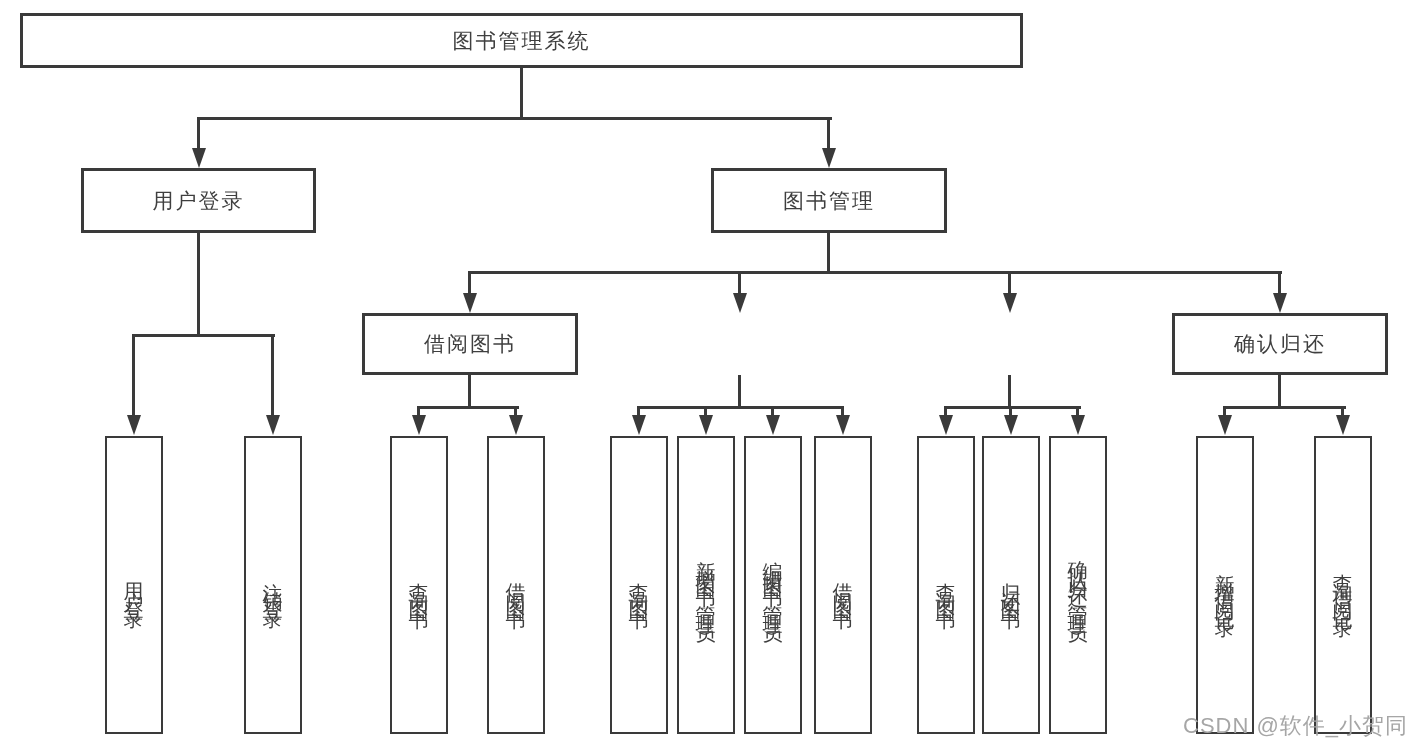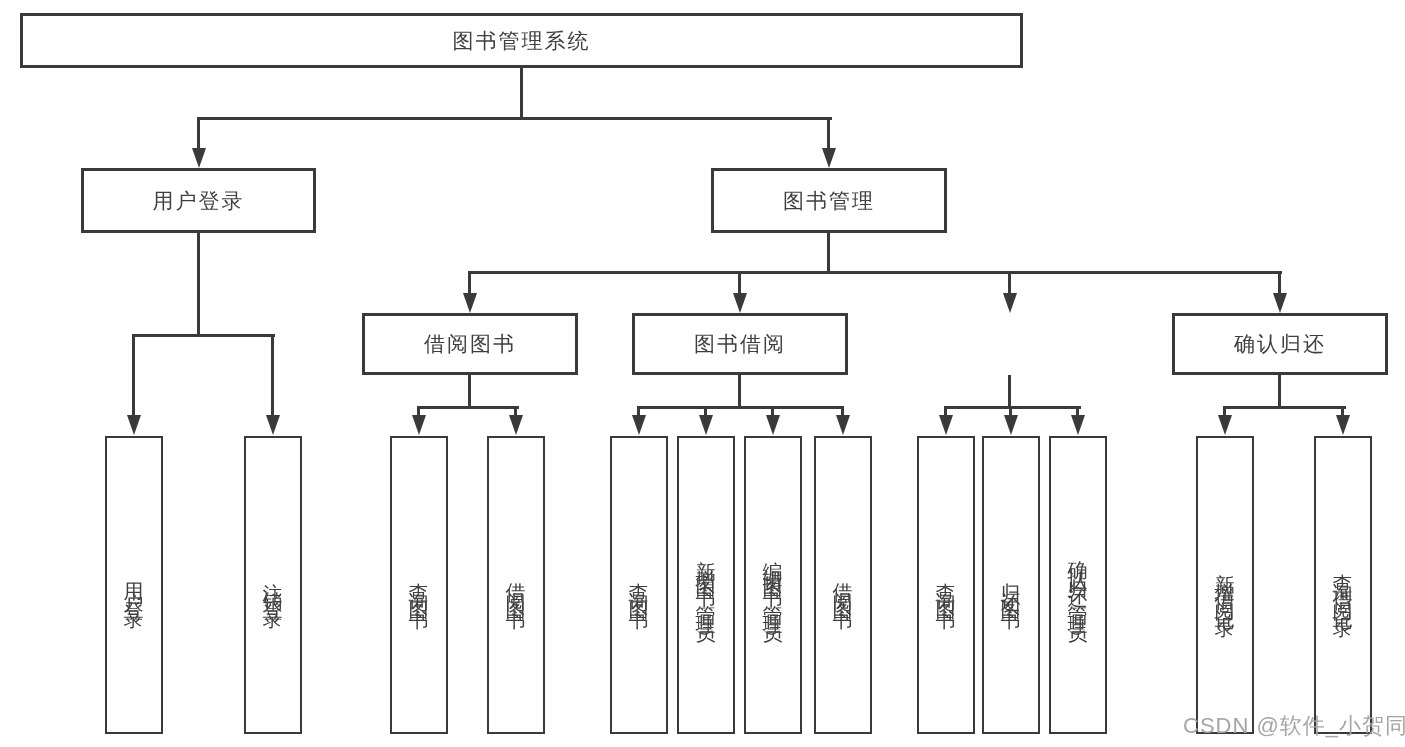--- a/index.html
+++ b/index.html
@@ -78,23 +78,20 @@
 
   <div class="box box-lvl2" style="left:81px;width:235px;">
     <span class="box-label">用户登录</span>
   </div>
   <div class="box box-lvl2" style="left:711px;width:236px;">
     <span class="box-label">图书管理</span>
   </div>
 
   <div class="box box-lvl3" style="left:362px;">
     <span class="box-label">借阅图书</span>
-  </div>
-  <div class="box box-lvl3" style="left:632px;">
-    <span class="box-label">图书借阅</span>
   </div>
   <div class="box box-lvl3" style="left:1172px;">
     <span class="box-label">确认归还</span>
   </div>
 
   <div class="box box-leaf" style="left:105px;">
     <span class="v-label">用户登录</span>
   </div>
   <div class="box box-leaf" style="left:244px;">
     <span class="v-label">注销登录</span>

